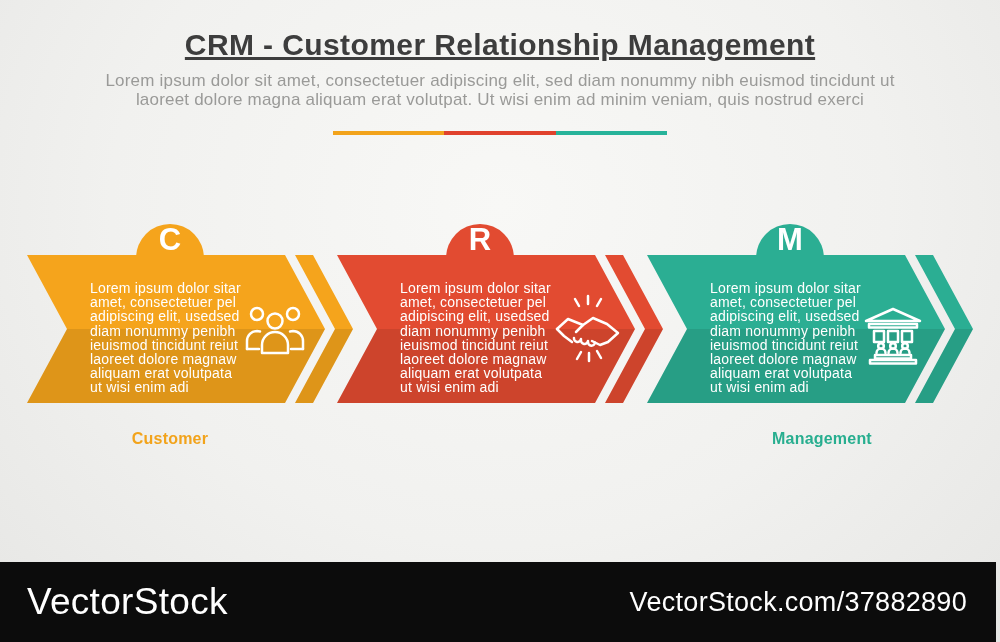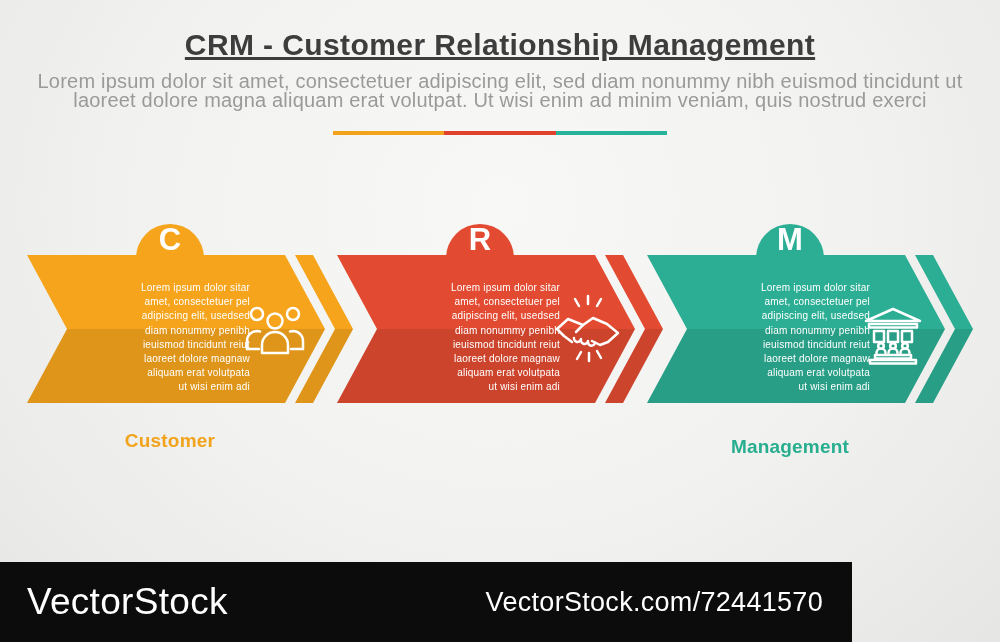--- a/index.html
+++ b/index.html
@@ -7,41 +7,41 @@
     position:relative;width:1000px;height:642px;overflow:hidden;
     background:radial-gradient(ellipse at 50% 32%, #f8f8f6 0%, #f1f1ef 55%, #e6e6e4 100%);
     font-family:"Liberation Sans", sans-serif;
   }
   .title{
     position:absolute;top:28px;left:0;right:0;text-align:center;
     font-size:30px;font-weight:700;color:#3d3d3d;letter-spacing:.4px;text-decoration:underline;
   }
   .subtitle{
     position:absolute;top:72px;left:0;right:0;text-align:center;
-    font-size:20px;line-height:18.5px;color:#9a9a98;
+    font-size:17px;line-height:18.5px;color:#9a9a98;
     white-space:pre-line;letter-spacing:.2px;
   }
   .divider{position:absolute;top:131px;left:333px;width:334px;height:4px;display:flex;}
   .divider span{flex:1;height:100%;}
   svg.graphic{position:absolute;left:0;top:0;width:1000px;height:642px;}
   .letter{
     position:absolute;top:223px;width:80px;text-align:center;
     font-size:31px;font-weight:700;color:#ffffff;line-height:33px;
   }
   .bodytext{
-    position:absolute;top:281px;width:160px;text-align:right;
-    font-size:10px;line-height:14.2px;color:#ffffff;
+    position:absolute;top:281px;width:160px;text-align:left;
+    font-size:14px;line-height:14.2px;color:#ffffff;
     white-space:pre-line;letter-spacing:.2px;
   }
   .label{
     position:absolute;top:430px;width:200px;text-align:center;
-    font-size:19px;font-weight:700;letter-spacing:.2px;
+    font-size:16px;font-weight:700;letter-spacing:.2px;
   }
   .footer{
-    position:absolute;left:0;top:562px;width:852px;height:80px;background:#0c0c0c;
+    position:absolute;left:0;top:562px;width:996px;height:80px;background:#0c0c0c;
     color:#fff;display:flex;align-items:center;justify-content:space-between;
     padding:0 29px 0 27px;box-sizing:border-box;
   }
   .brand{font-size:37px;font-weight:500;letter-spacing:.3px;}
   .url{font-size:27px;font-weight:400;letter-spacing:.3px;}
   .icon-stroke{stroke:#ffffff;fill:none;stroke-width:2.5;stroke-linecap:round;stroke-linejoin:round;}
 </style>
 </head>
 <body>
 
@@ -150,20 +150,20 @@
   <div class="bodytext" style="left:710px">Lorem ipsum dolor sitar
 amet, consectetuer pel
 adipiscing elit, usedsed
 diam nonummy penibh
 ieuismod tincidunt reiut
 laoreet dolore magnaw
 aliquam erat volutpata
 ut wisi enim adi</div>
 
   <div class="label" style="left: 70px; color: rgb(242, 163, 27);">Customer</div>
-  <div class="label" style="left: 690px; color: rgb(39, 174, 143); margin-top: 6px;">Management</div>
+  <div class="label" style="left: 722px; color: rgb(39, 174, 143);">Management</div>
 
   <div class="footer">
     <span class="brand">VectorStock</span>
-    <span class="url">VectorStock.com/72441570</span>
+    <span class="url">VectorStock.com/37882890</span>
   </div>
 
 </div>
 
 </body></html>

